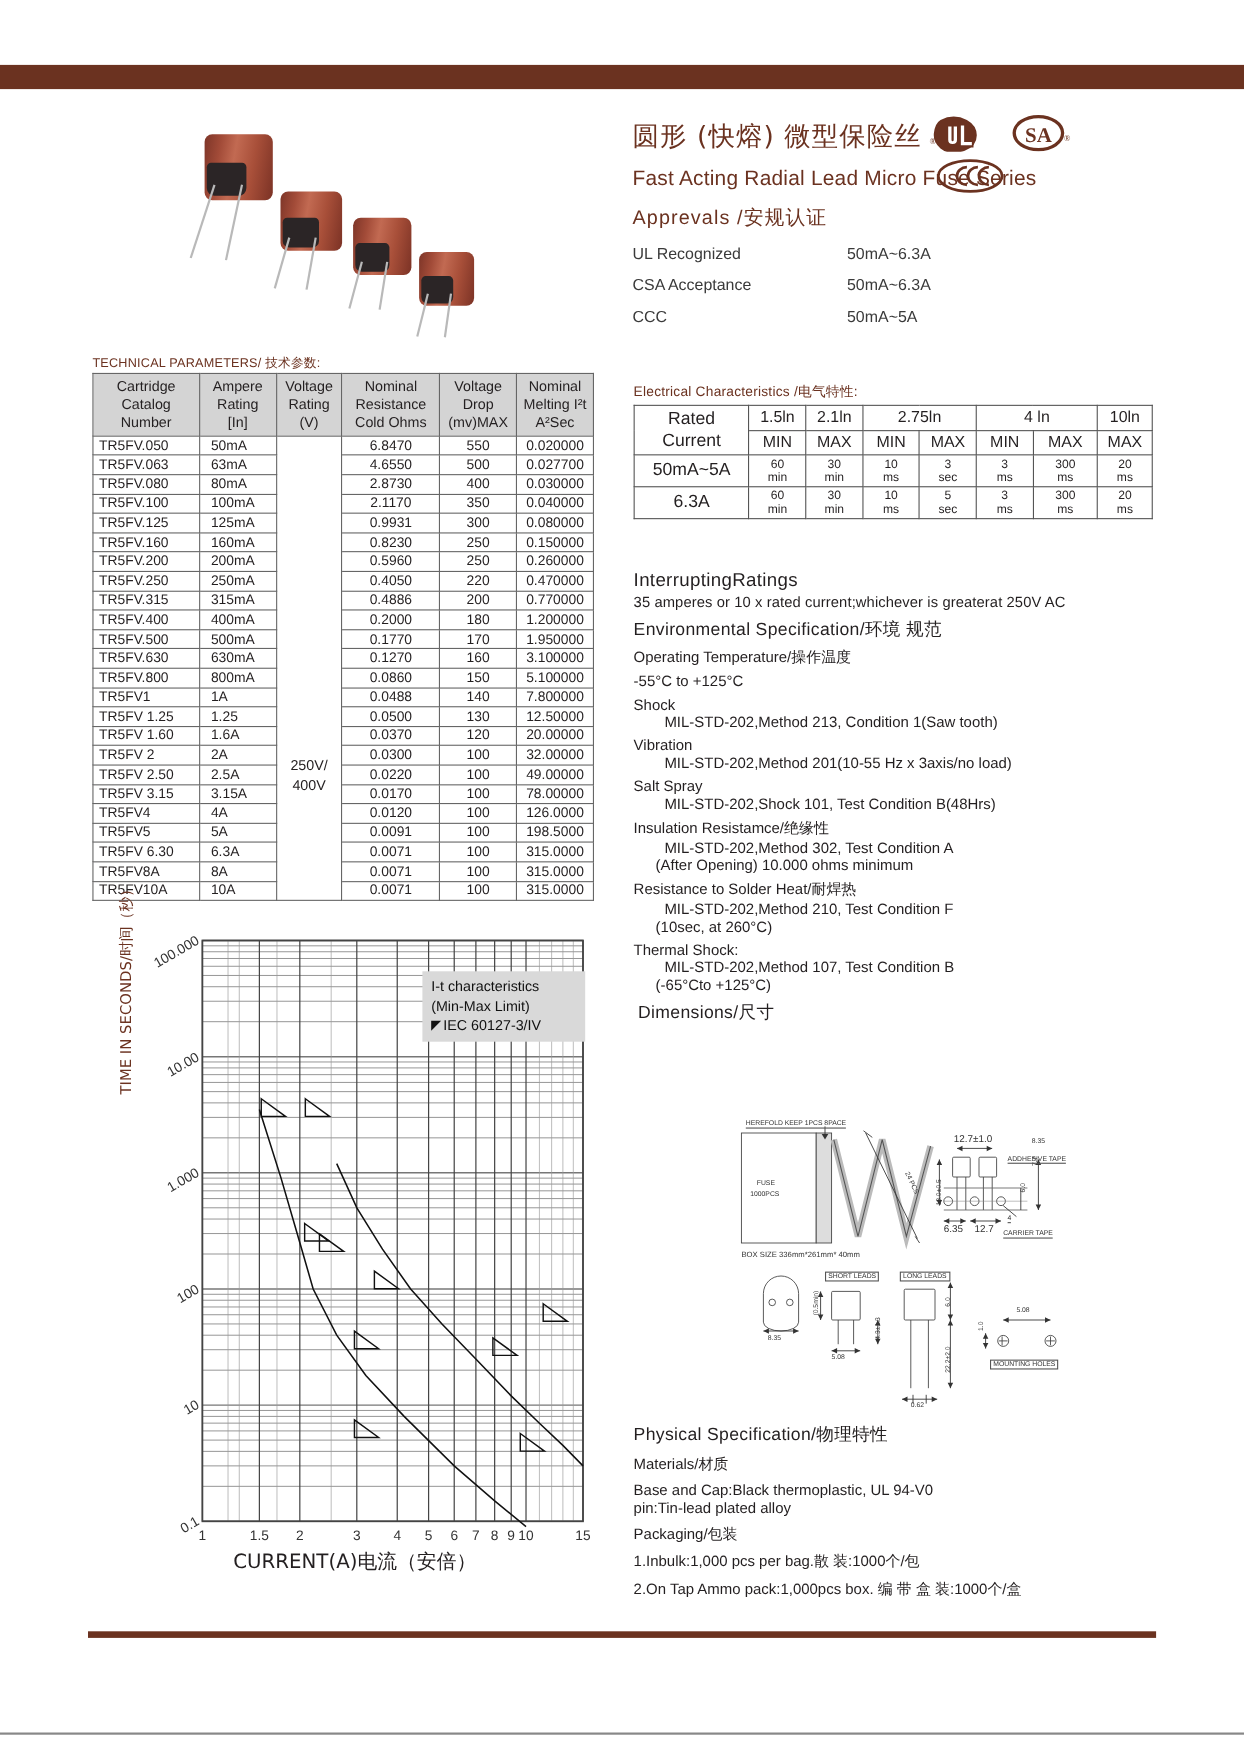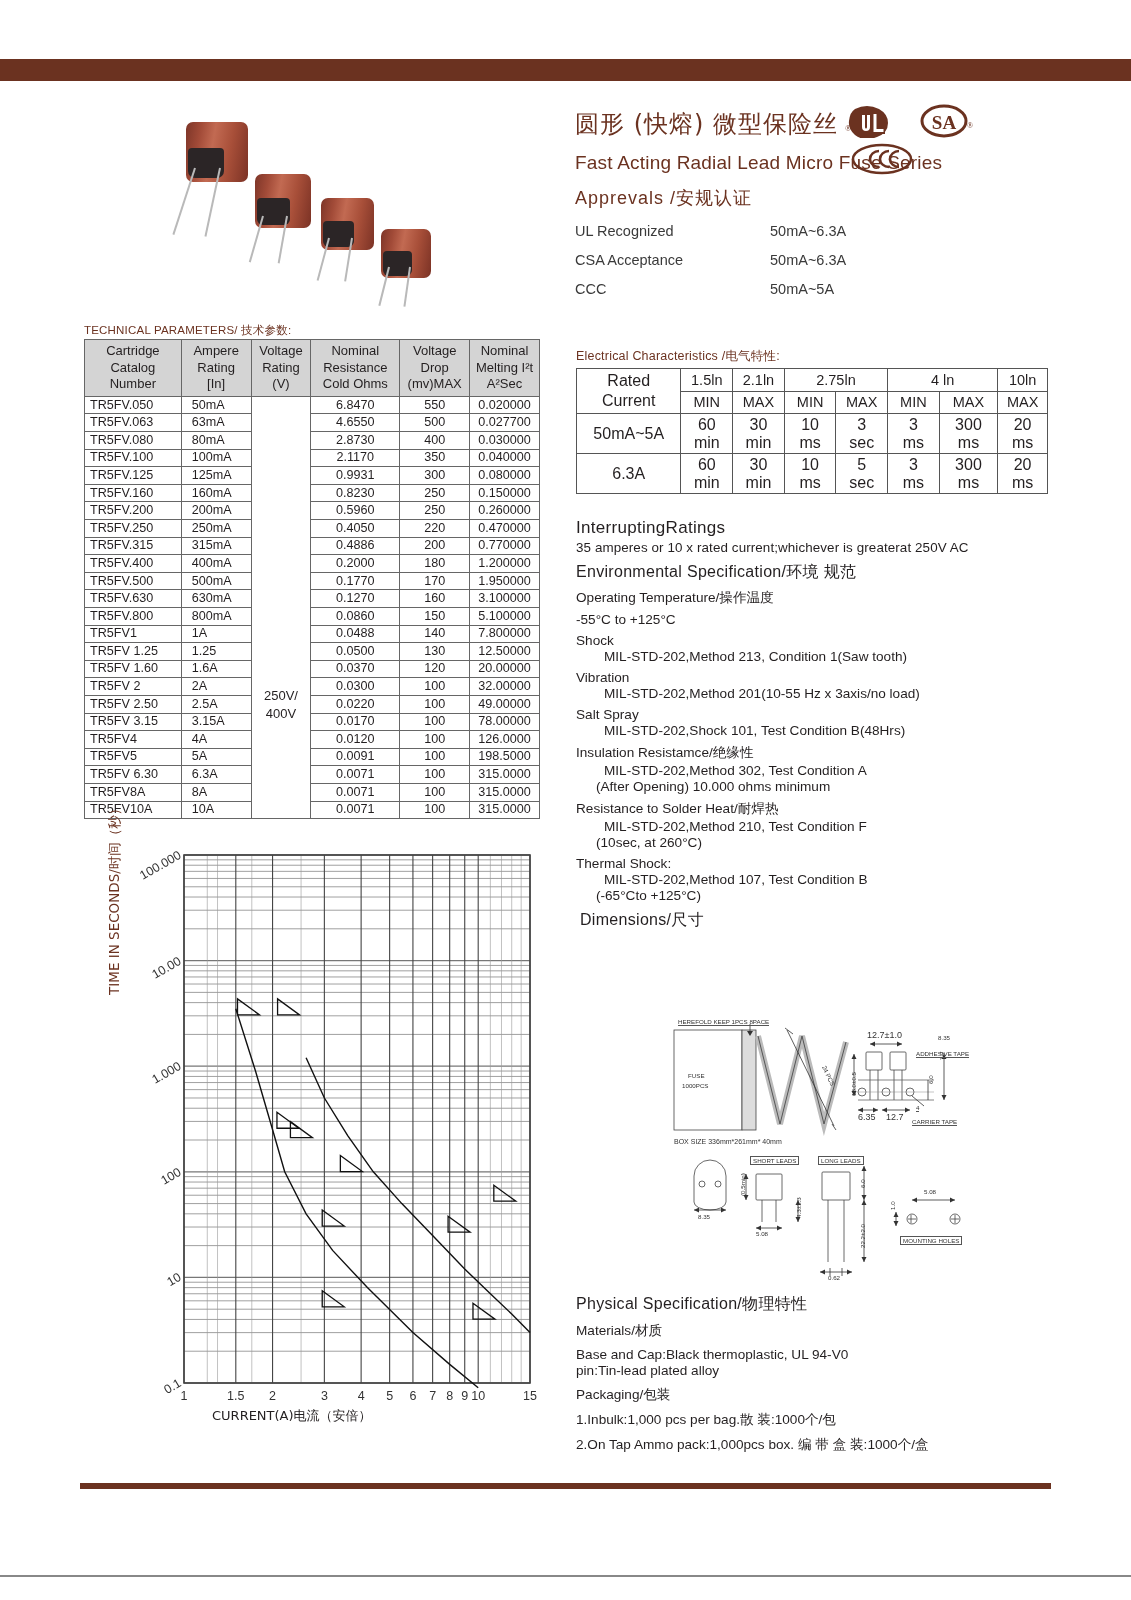--- a/index.html
+++ b/index.html
@@ -89,21 +89,21 @@
     font-size: 12.5px; color: #6B3220; letter-spacing: .2px;
   }
   table.ec {
     position: absolute; left: 576px; top: 368px;
     border-collapse: collapse; width: 472px; font-size: 14.5px;
   }
   table.ec th, table.ec td {
     border: 1px solid #555; text-align: center; font-weight: normal; padding: 2px 1px;
   }
   table.ec .rc { font-size: 16px; line-height: 1.25; }
-  table.ec .twoline { line-height: 1.1; font-size: 16px; }
+  table.ec .twoline { line-height: 1.1; font-size: 11px; }
 
   
   .spec { position: absolute; left: 576px; top: 510px; width: 480px; }
   .spec .h1 { font-size: 17px; margin: 8px 0 2px; letter-spacing: .3px; }
   .spec .p  { font-size: 13.4px; margin: 2px 0; letter-spacing: .1px; }
   .spec .sub{ font-size: 13.6px; margin: 1px 0; }
   .spec .ind{ font-size: 13.6px; margin: 1px 0 1px 28px; }
   .spec .ind2{ font-size: 13.6px; margin: 1px 0 1px 20px; }
   .spec .big{ font-size: 16px; margin: 7px 0 2px; letter-spacing:.3px;}
 
@@ -116,21 +116,21 @@
     font-family: "DejaVu Sans", sans-serif;
   }
   .ytick {
     position: absolute; font-size: 12.5px; color: #333;
     transform: rotate(-30deg); transform-origin: right center;
     white-space: nowrap; text-align: right;
   }
   .xtick { position: absolute; font-size: 12.5px; color: #333; text-align: center; }
   .xlabel {
     position: absolute; left: 100px; top: 562px;
-    font-size: 13px; color: #231f20; white-space: nowrap;
+    font-size: 18px; color: #231f20; white-space: nowrap;
     font-family: "DejaVu Sans", sans-serif;
   }
   .legend {
     position: absolute; left: 272px; top: 38px; width: 148px;
     background: #d9d9d9; padding: 5px 6px 6px 8px;
     font-size: 13px; line-height: 1.35; color: #111;
   }
   .dwg { position: absolute; left: 672px; top: 1014px; width: 290px; height: 275px; }
   .dwg .t { position: absolute; font-size: 6.2px; color: #333; white-space: nowrap;
             font-family: "Liberation Sans", sans-serif; }
@@ -647,20 +647,27 @@
         <div class="xtick" style="left: 198.367px; top: 544px; width: 28px;">3</div>
         <div class="xtick" style="left: 235.123px; top: 544px; width: 28px;">4</div>
         <div class="xtick" style="left: 263.633px; top: 544px; width: 28px;">5</div>
         <div class="xtick" style="left: 286.928px; top: 544px; width: 28px;">6</div>
         <div class="xtick" style="left: 306.623px; top: 544px; width: 28px;">7</div>
         <div class="xtick" style="left: 323.684px; top: 544px; width: 28px;">8</div>
         <div class="xtick" style="left: 338.733px; top: 544px; width: 28px;">9</div>
         <div class="xtick" style="left: 352.195px; top: 544px; width: 28px;">10</div>
         <div class="xtick" style="left: 404px; top: 544px; width: 28px;">15</div>
       </div>
+    <div class="legend">
+      <div>I-t characteristics</div>
+      <div>(Min-Max Limit)</div>
+      <div>
+        <span style="display:inline-block;width:0;height:0;border-left:9px solid #111;border-bottom:9px solid transparent;vertical-align:-1px;margin-right:2px;"></span><span>IEC 60127-3/IV</span>
+      </div>
+    </div>
     <div class="xlabel">CURRENT(A)电流（安倍）</div>
   </div>
 
   <div class="dwg">
     <svg width="290" height="275" viewBox="0 0 290 275">
       <g stroke="#444" fill="none" stroke-width="0.8">
 
         <rect x="2" y="16" width="68" height="100"></rect>
         <rect x="70" y="16" width="14" height="100" fill="#ddd"></rect>
 

